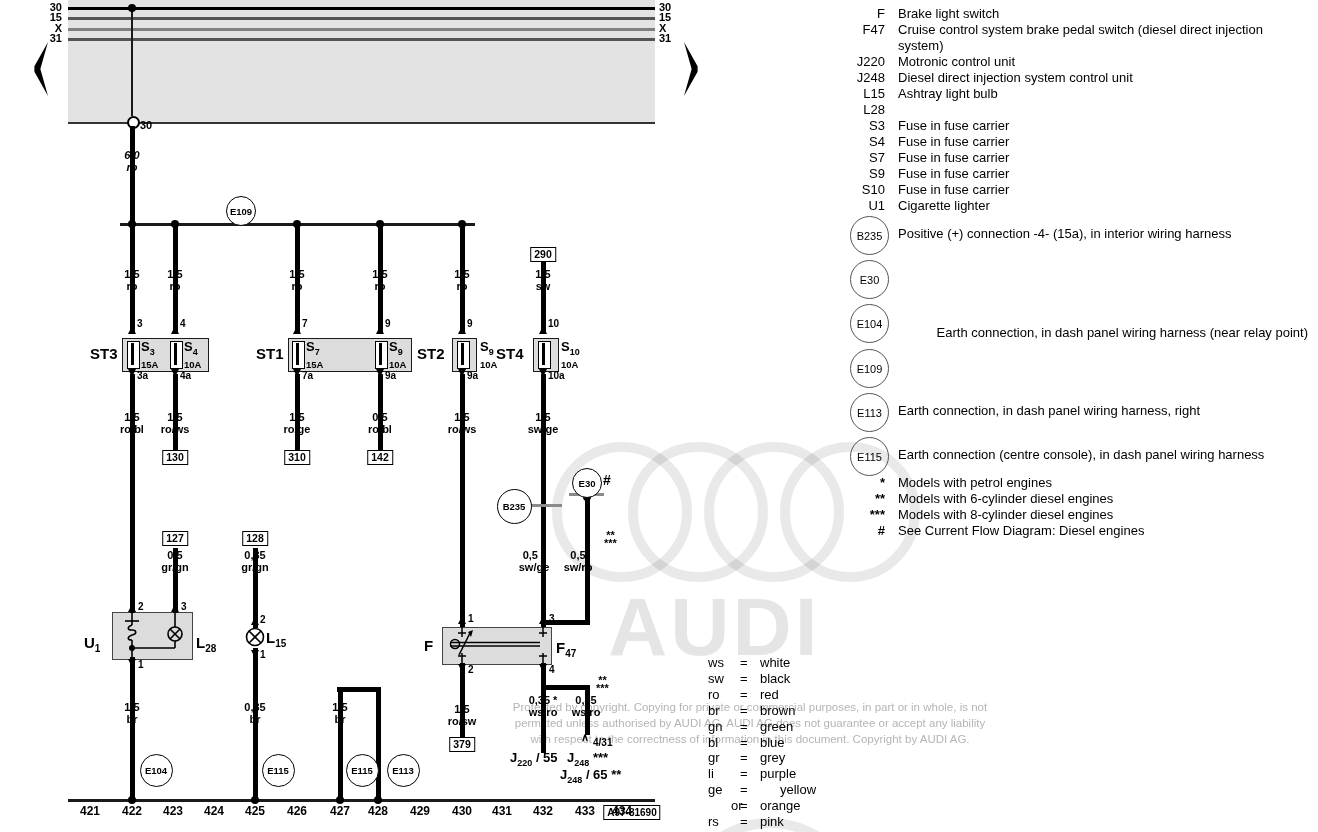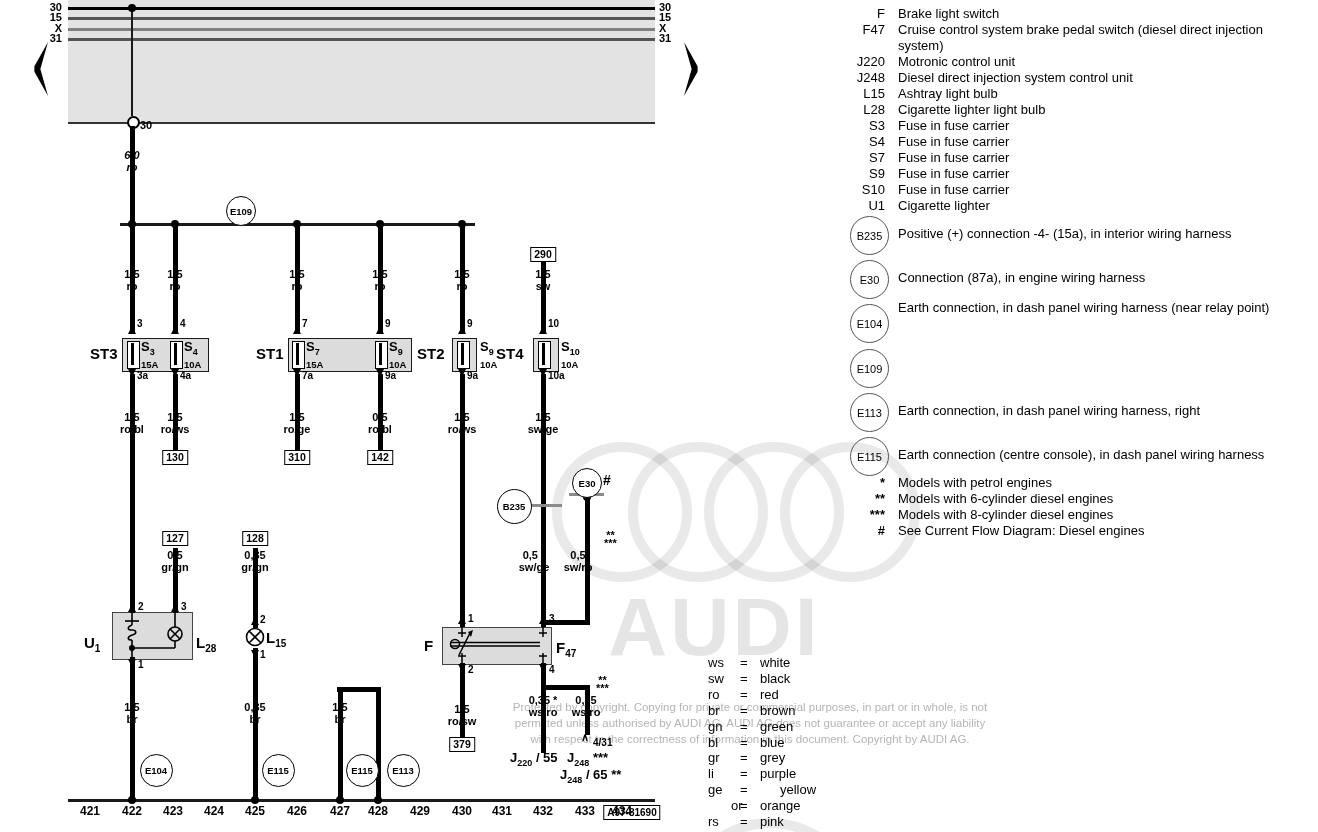--- a/index.html
+++ b/index.html
@@ -306,39 +306,37 @@
     <div class="legrow" style="left: 898px; top: 6px; width: 408px;">Brake light switch</div>
     <div class="legcode b" style="left: 845px; top: 22px; font-weight: normal;">F47</div>
     <div class="legrow" style="left: 898px; top: 22px; width: 408px;">Cruise control system brake pedal switch (diesel direct injection system)</div>
     <div class="legcode b" style="left: 845px; top: 54px; font-weight: normal;">J220</div>
     <div class="legrow" style="left: 898px; top: 54px; width: 408px;">Motronic control unit</div>
     <div class="legcode b" style="left: 845px; top: 70px; font-weight: normal;">J248</div>
     <div class="legrow" style="left: 898px; top: 70px; width: 408px;">Diesel direct injection system control unit</div>
     <div class="legcode b" style="left: 845px; top: 86px; font-weight: normal;">L15</div>
     <div class="legrow" style="left: 898px; top: 86px; width: 408px;">Ashtray light bulb</div>
     <div class="legcode b" style="left: 845px; top: 102px; font-weight: normal;">L28</div>
-    <div class="legrow" style="left: 898px; top: 102px; width: 408px;">Cigarette lighter light bulb</div>
     <div class="legcode b" style="left: 845px; top: 118px; font-weight: normal;">S3</div>
     <div class="legrow" style="left: 898px; top: 118px; width: 408px;">Fuse in fuse carrier</div>
     <div class="legcode b" style="left: 845px; top: 134px; font-weight: normal;">S4</div>
     <div class="legrow" style="left: 898px; top: 134px; width: 408px;">Fuse in fuse carrier</div>
     <div class="legcode b" style="left: 845px; top: 150px; font-weight: normal;">S7</div>
     <div class="legrow" style="left: 898px; top: 150px; width: 408px;">Fuse in fuse carrier</div>
     <div class="legcode b" style="left: 845px; top: 166px; font-weight: normal;">S9</div>
     <div class="legrow" style="left: 898px; top: 166px; width: 408px;">Fuse in fuse carrier</div>
     <div class="legcode b" style="left: 845px; top: 182px; font-weight: normal;">S10</div>
     <div class="legrow" style="left: 898px; top: 182px; width: 408px;">Fuse in fuse carrier</div>
     <div class="legcode b" style="left: 845px; top: 198px; font-weight: normal;">U1</div>
     <div class="legrow" style="left: 898px; top: 198px; width: 408px;">Cigarette lighter</div>
     <div class="legcirc" style="left: 850px; top: 216px;">B235</div>
     <div class="legrow" style="left: 898px; top: 226px; width: 410px;">Positive (+) connection -4- (15a), in interior wiring harness</div>
     <div class="legcirc" style="left: 850px; top: 260px;">E30</div>
-    <div class="legrow" style="left: 898px; top: 270px; width: 410px;">Connection (87a), in engine wiring harness</div>
     <div class="legcirc" style="left: 850px; top: 304px;">E104</div>
-    <div class="legrow" style="left: 898px; top: 300px; width: 410px;">Earth connection, in dash panel wiring harness (near relay point)</div>
+    <div class="legrow" style="left: 898px; top: 325px; width: 410px; text-align: right;">Earth connection, in dash panel wiring harness (near relay point)</div>
     <div class="legcirc" style="left: 850px; top: 349px;">E109</div>
     <div class="legcirc" style="left: 850px; top: 393px;">E113</div>
     <div class="legrow" style="left: 898px; top: 403px; width: 410px;">Earth connection, in dash panel wiring harness, right</div>
     <div class="legcirc" style="left: 850px; top: 437px;">E115</div>
     <div class="legrow" style="left: 898px; top: 447px; width: 410px;">Earth connection (centre console), in dash panel wiring harness</div>
     <div class="legcode b" style="left: 845px; top: 475px;">*</div>
     <div class="legrow" style="left: 898px; top: 475px;">Models with petrol engines</div>
     <div class="legcode b" style="left: 845px; top: 491px;">**</div>
     <div class="legrow" style="left: 898px; top: 491px;">Models with 6-cylinder diesel engines</div>
     <div class="legcode b" style="left: 845px; top: 507px;">***</div>

